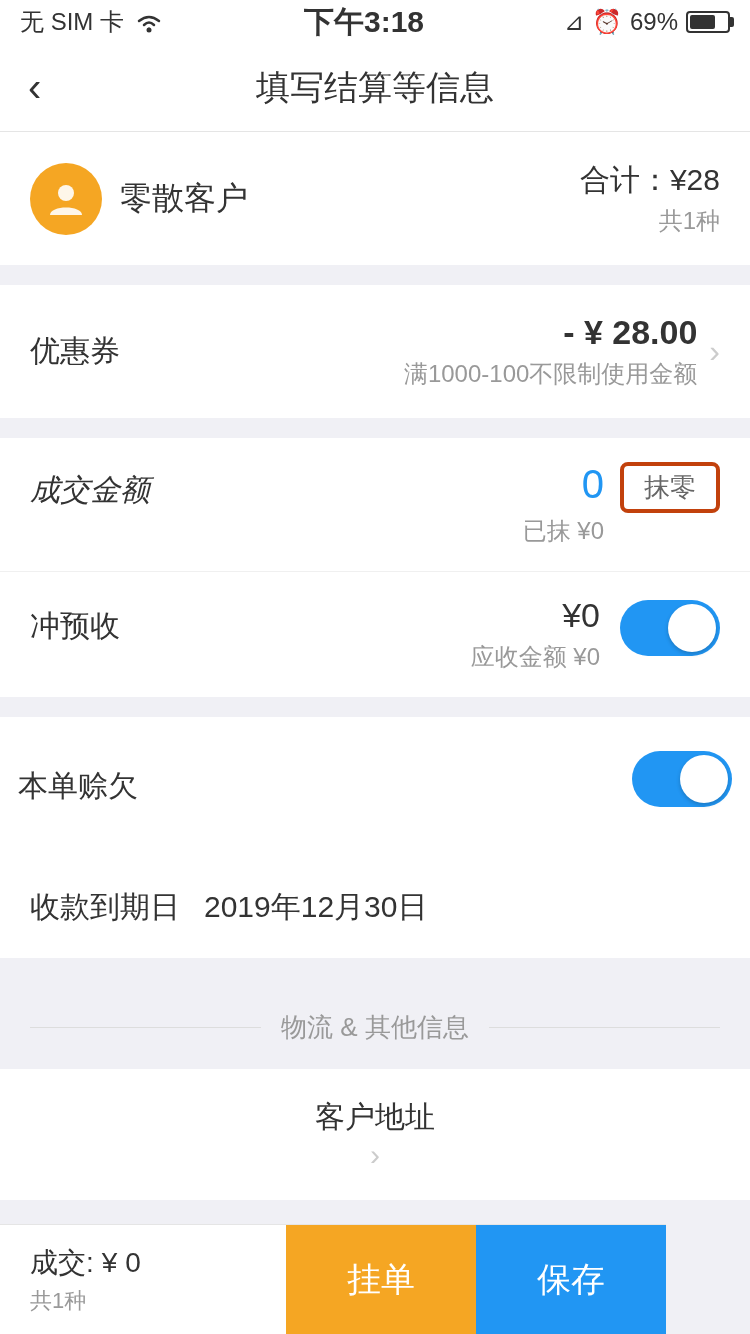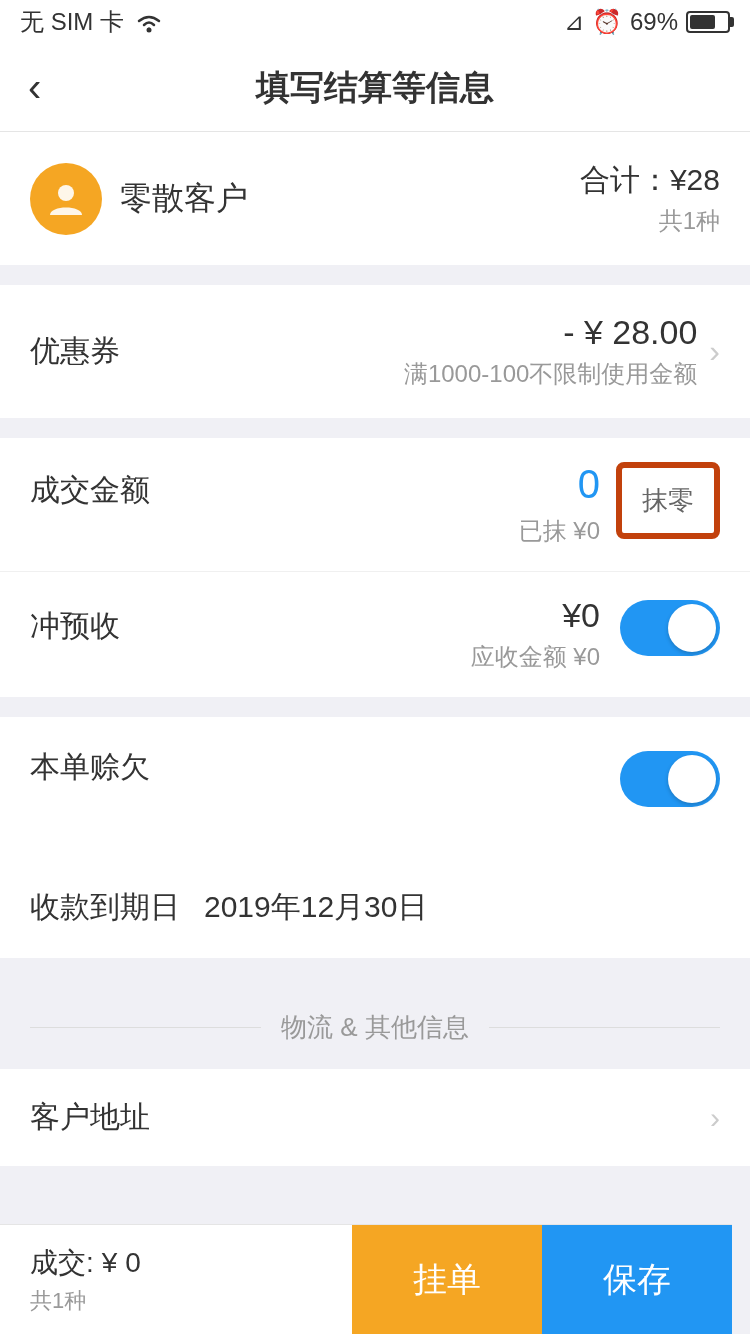--- a/index.html
+++ b/index.html
@@ -57,21 +57,21 @@
     .nav-back {
       position: absolute;
       left: 28px;
       font-size: 40px;
       color: #333;
       cursor: pointer;
       font-weight: 200;
     }
     .nav-title {
       font-size: 34px;
-      font-weight: 700;
+      font-weight: 400;
       color: #333;
     }
 
     
     .content {
       flex: 1;
       overflow-y: auto;
       background: #f0f0f5;
       padding-bottom: 120px;
     }
@@ -106,42 +106,42 @@
 
     
     .coupon-section {
       background: #fff;
       padding: 28px 30px;
       display: flex;
       align-items: center;
       justify-content: space-between;
       margin-bottom: 20px;
     }
-    .coupon-value { font-size: 34px; color: #333; font-weight: 400; }
+    .coupon-value { font-size: 34px; color: #333; font-weight: 700; }
     .coupon-sub { font-size: 24px; color: #999; margin-top: 6px; }
     .coupon-chevron { font-size: 32px; color: #ccc; }
 
     
     .deal-amount-row {
       background: #fff;
       padding: 24px 30px;
       display: flex;
       align-items: flex-start;
       justify-content: space-between;
       border-bottom: 1px solid #f0f0f0;
     }
-    .deal-label { font-size: 30px; color: #333; margin-top: 8px; }
+    .deal-label { font-size: 30px; color: #333; margin-top: 8px; font-style: italic; }
     .deal-right { text-align: right; display: flex; align-items: flex-start; gap: 16px; }
     .deal-value { font-size: 40px; color: #2196F3; font-weight: 500; }
     .deal-sub { font-size: 24px; color: #999; margin-top: 8px; }
 
     .round-zero-btn {
-      border: 6px solid #c2410c;
+      border: 4px solid #c2410c;
       border-radius: 8px;
-      padding: 15px 20px;
+      padding: 4px 20px;
       font-size: 26px;
       color: #666;
       background: #fff;
       cursor: pointer;
     }
 
     
     .pre-receive-row {
       background: #fff;
       padding: 24px 30px;
@@ -167,23 +167,23 @@
     .toggle-thumb {
       width: 48px; height: 48px; border-radius: 50%;
       background: #fff; position: absolute;
       top: 4px; right: 4px;
       box-shadow: 0 2px 4px rgba(0,0,0,0.2);
     }
 
     
     .debt-row {
       background: #fff;
-      padding: 30px 30px;
-      display: flex;
-      align-items: flex-start;
+      padding: 30px 18px;
+      display: flex;
+      align-items: flex-end;
       justify-content: space-between;
       margin-bottom: 20px;
     }
     .debt-label { font-size: 30px; color: #333; }
 
     
     .date-row {
       background: #fff;
       padding: 30px 30px;
       display: flex;
@@ -210,32 +210,33 @@
     }
 
     
     .address-row {
       background: #fff;
       padding: 28px 30px;
       display: flex;
       align-items: center;
       justify-content: space-between;
       margin-top: 0;
+      flex-direction: column;
     }
     .address-left { display: flex; align-items: center; gap: 24px; }
     .address-label { font-size: 30px; color: #333; flex-shrink: 0; }
     .address-value { font-size: 28px; color: #333; }
     .address-chevron { font-size: 30px; color: #ccc; }
 
     
     .bottom-bar {
       position: fixed;
       bottom: 0;
       left: 0;
-      width: 732px;
+      width: 666px;
       height: 110px;
       background: #fff;
       display: flex;
       align-items: center;
       border-top: 1px solid #e5e5e5;
     }
     .bottom-info {
       flex: 1;
       padding: 0 30px;
     }
@@ -259,20 +260,21 @@
 <div class="status-bar">
   <div class="status-left">
     <span>无 SIM 卡</span>
     <svg width="30" height="22" viewBox="0 0 30 22">
       <path d="M15 18 C15 18 15 18 15 18" stroke="#333" stroke-width="3" stroke-linecap="round"></path>
       <path d="M10 14 Q15 9 20 14" stroke="#333" stroke-width="2.5" fill="none" stroke-linecap="round"></path>
       <path d="M5 10 Q15 2 25 10" stroke="#333" stroke-width="2.5" fill="none" stroke-linecap="round"></path>
       <circle cx="15" cy="19" r="2.5" fill="#333"></circle>
     </svg>
   </div>
+  <div class="status-center">下午3:18</div>
   <div class="status-right">
     <span>⊿</span>
     <span>⏰</span>
     <span>69%</span>
     <div class="battery">
       <div class="battery-body">
           <div class="battery-fill"></div>
         </div>
     </div>
   </div>

